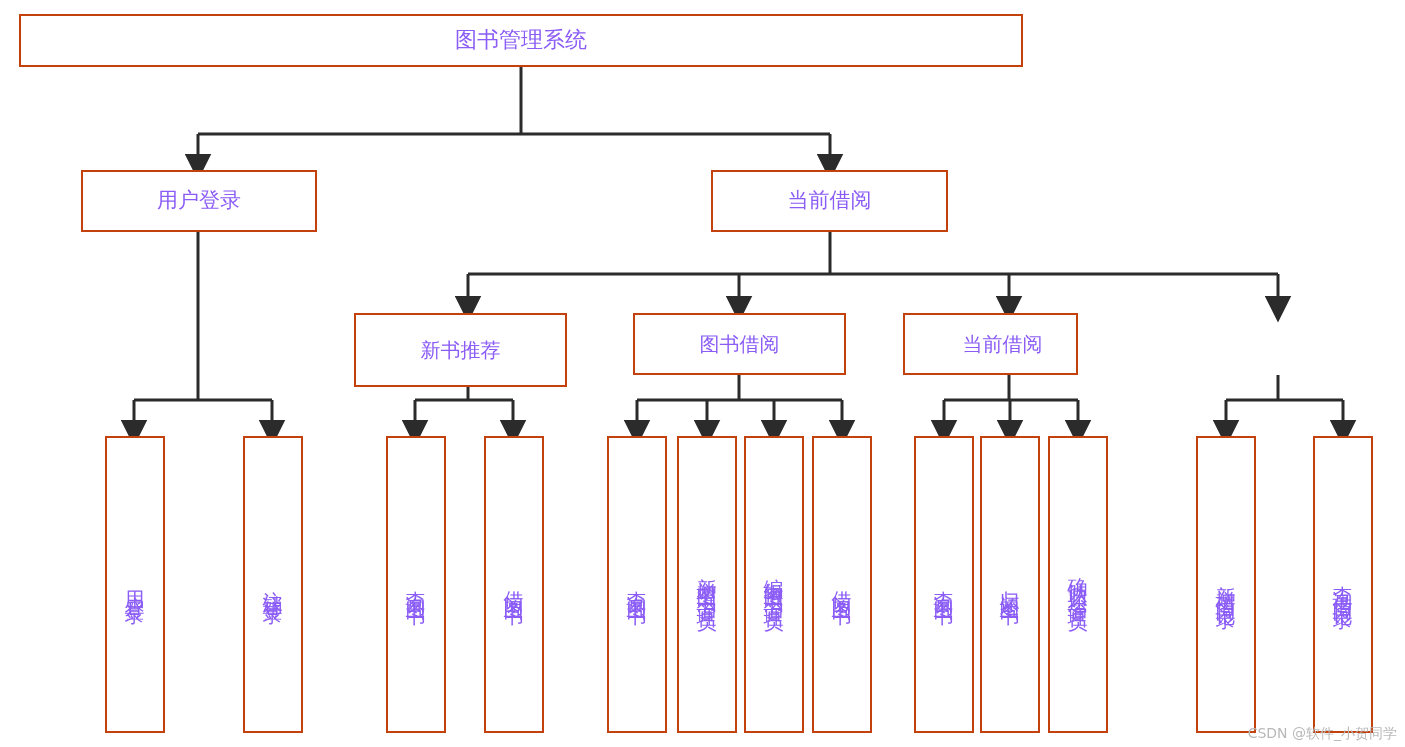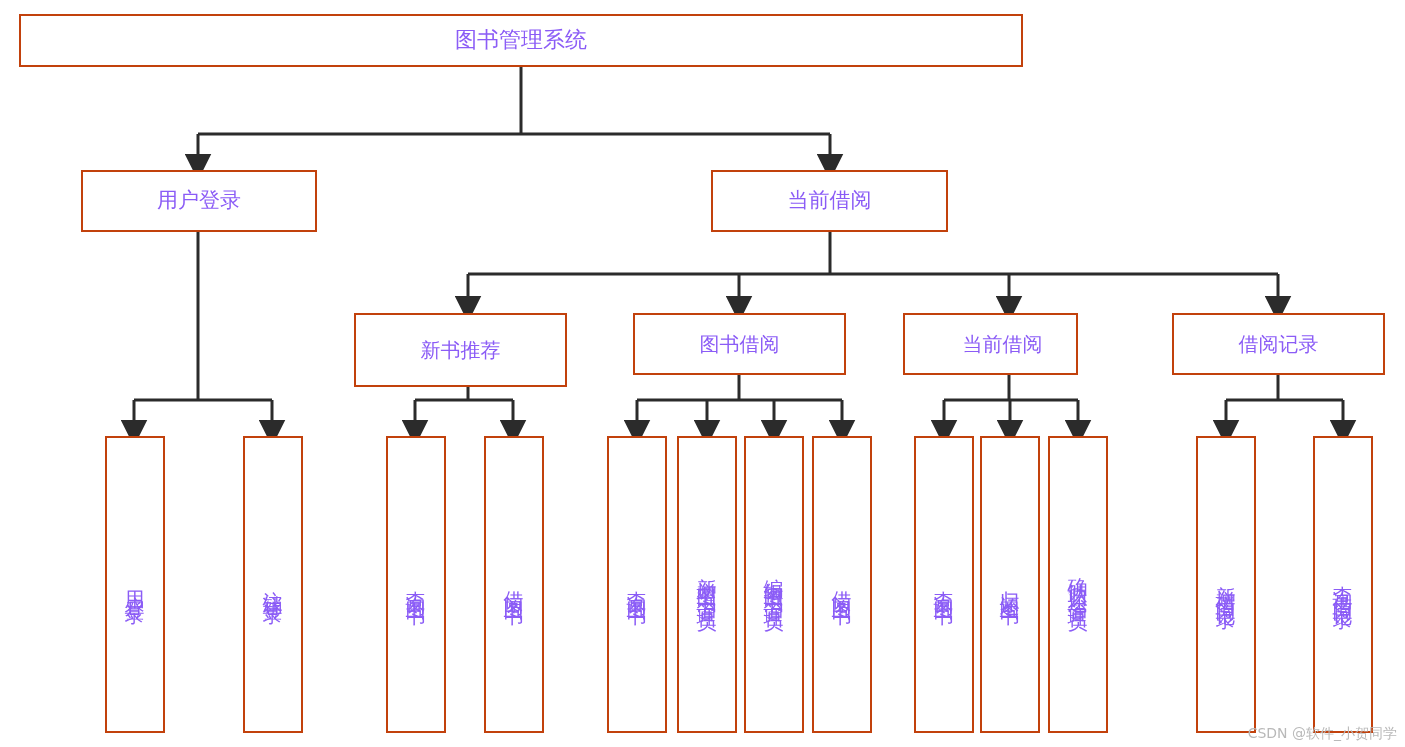--- a/index.html
+++ b/index.html
@@ -142,23 +142,20 @@
 
   <div class="node level2" style="left:354px; top:313px; width:213px; height:74px;">
     <span class="h-label">新书推荐</span>
   </div>
   <div class="node level2" style="left:633px; top:313px; width:213px; height:62px;">
     <span class="h-label">图书借阅</span>
   </div>
   <div class="node level2" style="left:903px; top:313px; width:175px; height:62px;padding-left:24px;">
     <span class="h-label">当前借阅</span>
   </div>
-  <div class="node level2" style="left:1172px; top:313px; width:213px; height:62px;">
-    <span class="h-label">借阅记录</span>
-  </div>
 
   <div class="node leaf" style="left:105px; top:436px; width:60px; height:297px;">
     <span class="v-label">用户登录</span>
   </div>
   <div class="node leaf" style="left:243px; top:436px; width:60px; height:297px;">
     <span class="v-label">注销登录</span>
   </div>
 
   <div class="node leaf" style="left:386px; top:436px; width:60px; height:297px;">
     <span class="v-label">查询图书</span>

